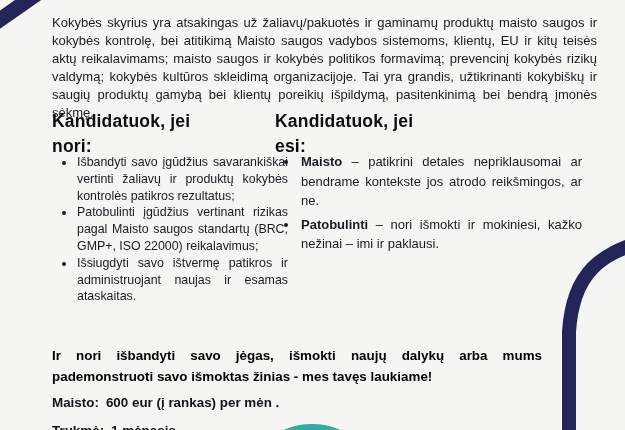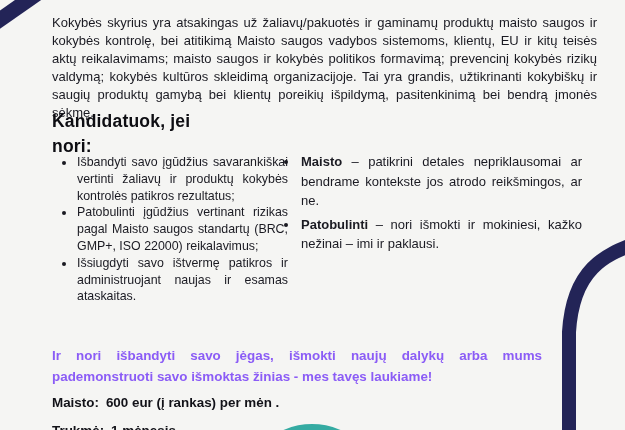--- a/index.html
+++ b/index.html
@@ -62,21 +62,21 @@
   .lead { font-weight: 700; }
   .cta {
     position: absolute;
     left: 52px;
     top: 333px;
     width: 490px;
     font-weight: 700;
     font-size: 13.4px;
     line-height: 20.5px;
     text-align: justify;
-    color: #8b5cf6;
+    color: #000000;
   }
   .fact-line {
     position: absolute;
     left: 52px;
     font-weight: 700;
     font-size: 13.4px;
     color: #121218;
     white-space: nowrap;
   }
   .salary-line   { top: 382px; }
@@ -91,20 +91,21 @@
   <svg class="deco-svg" viewBox="0 0 625 430" xmlns="http://www.w3.org/2000/svg" aria-hidden="true">
     <line x1="-15" y1="30" x2="41" y2="-9" stroke-width="15" stroke="#232457"></line>
     <path d="M 634 244 C 606 255 573 268 569 332 L 569 440" fill="none" stroke-width="14" stroke="#232457"></path>
     <circle cx="312" cy="495" r="71" fill="#35aba2"></circle>
   </svg>
 
   <p class="intro">Kokybės skyrius yra atsakingas už žaliavų/pakuotės ir gaminamų produktų maisto saugos ir kokybės kontrolę, bei atitikimą Maisto saugos vadybos sistemoms, klientų, EU ir kitų teisės aktų reikalavimams; maisto saugos ir kokybės politikos formavimą; prevencinį kokybės rizikų valdymą; kokybės kultūros skleidimą organizacijoje. Tai yra grandis, užtikrinanti kokybiškų ir saugių produktų gamybą bei klientų poreikių išpildymą, pasitenkinimą bei bendrą įmonės sėkmę.</p>
 
   <h2 class="col-heading heading-left">Kandidatuok, jei nori:</h2>
 
+  <h2 class="col-heading heading-right">Kandidatuok, jei esi:</h2>
 
   <ul class="left-list">
     <li>Išbandyti savo įgūdžius savarankiškai vertinti žaliavų ir produktų kokybės kontrolės patikros rezultatus;</li>
     <li>Patobulinti įgūdžius vertinant rizikas pagal Maisto saugos standartų (BRC, GMP+, ISO 22000) reikalavimus;</li>
     <li>Išsiugdyti savo ištvermę patikros ir administruojant naujas ir esamas ataskaitas.</li>
   </ul>
 
   <ul class="right-list">
     <li><span class="lead">Maisto</span><span> – patikrini detales nepriklausomai ar bendrame kontekste jos atrodo reikšmingos, ar ne.</span></li>
     <li><span class="lead">Patobulinti</span><span> – nori išmokti ir mokiniesi, kažko nežinai – imi ir paklausi.</span></li>

